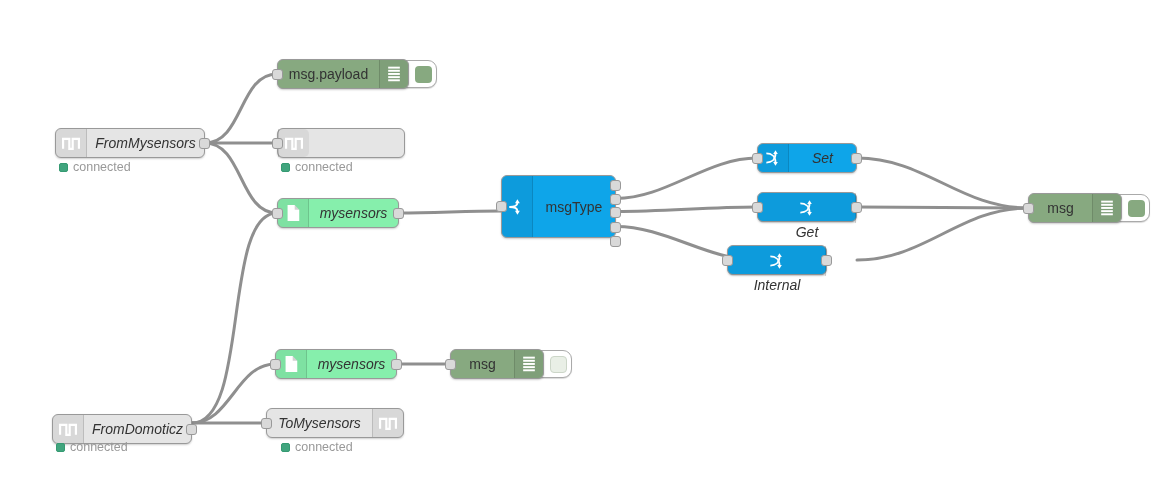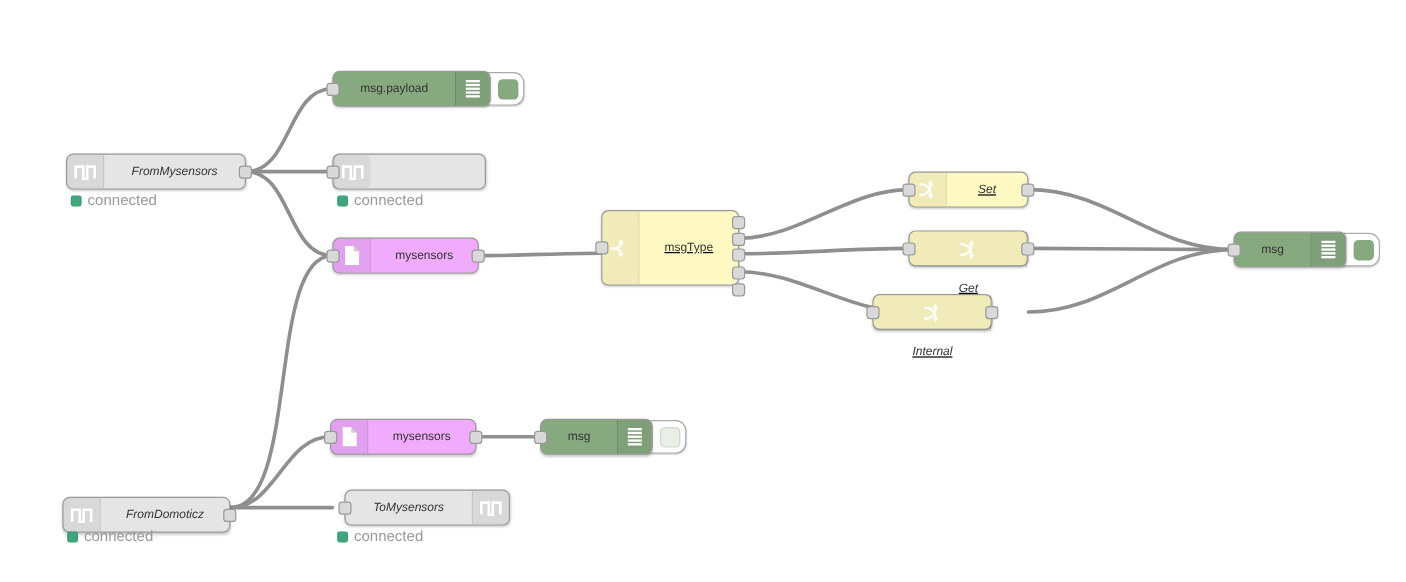--- a/index.html
+++ b/index.html
@@ -12,25 +12,25 @@
   svg.wires path{stroke:#8f8f8f;stroke-width:3;fill:none;stroke-linecap:round;}
   .node{
     position:absolute;height:30px;box-sizing:border-box;
     border:1px solid #999;border-radius:6px;
     display:flex;align-items:stretch;
     box-shadow:0 1px 2px rgba(0,0,0,0.2);
     z-index:3;cursor:move;
   }
   .tan{background:#e5e5e5;}
   .green{background:#87a980;}
-  .blue{background:#f0abfc;}
-  .yellow{background:#fef9c3;text-decoration:underline;}
+  .blue{background:#86efac;font-style:italic;}
+  .yellow{background:#0ea5e9;}
   .lbl{
     flex:1;display:flex;align-items:center;justify-content:center;
-    font-size:10px;color:#333;white-space:nowrap;padding:12px 6px;
+    font-size:14px;color:#333;white-space:nowrap;padding:1px 6px;
   }
   .italic .lbl{font-style:italic;}
   .iconseg{
     flex:0 0 30px;display:flex;align-items:center;justify-content:center;
     background:rgba(0,0,0,0.055);
   }
   .iconseg.left{border-right:1px solid rgba(0,0,0,0.13);border-radius:5px 0 0 5px;}
   .iconseg.right{border-left:1px solid rgba(0,0,0,0.13);border-radius:0 5px 5px 0;}
   .iconseg.narrow{flex:0 0 28px;}
   .iconseg svg{width:20px;height:20px;display:block;}
@@ -253,21 +253,21 @@
       </svg>
   </div>
   <div class="lbl">FromDomoticz</div>
   <div class="port out"></div>
 </div>
 <div class="status" style="left:56px;top:440px;">
   <div class="dot"></div>
   <span>connected</span>
 </div>
 
-<div class="node tan italic" style="left:287px;top:408px;width:138px;">
+<div class="node tan italic" style="left:266px;top:408px;width:138px;">
   <div class="port in"></div>
   <div class="lbl">ToMysensors</div>
   <div class="iconseg right">
     <svg viewBox="0 0 24 24">
         <path d="M2.5 19 V7 H10 V19 H14 V7 H21.5 V19" fill="none" stroke="#fff" stroke-width="2.6"></path>
       </svg>
   </div>
 </div>
 <div class="status" style="left:281px;top:440px;">
   <div class="dot"></div>

